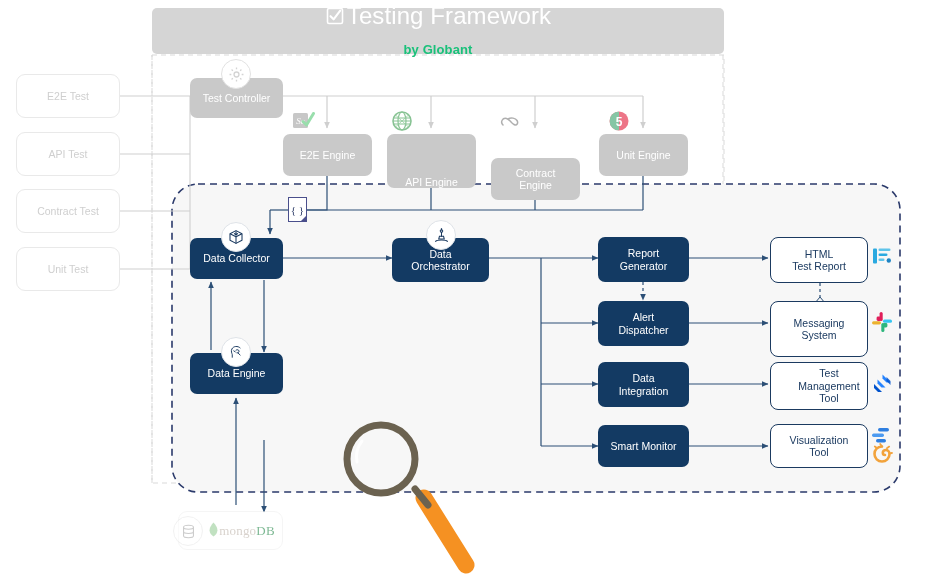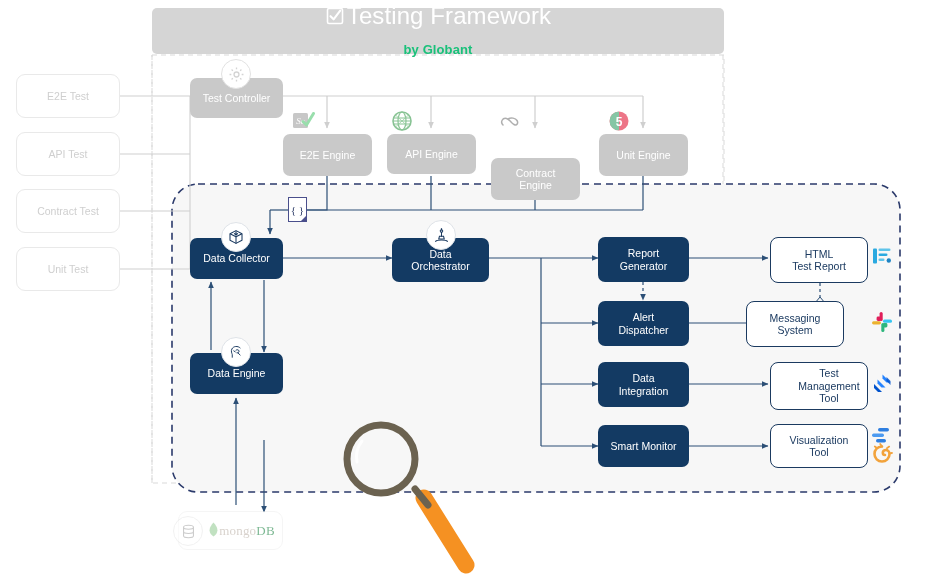--- a/index.html
+++ b/index.html
@@ -234,21 +234,21 @@
     <span class="node-label">E2E Engine</span>
   </div>
   <div class="logo" style="left:292px; top:110px; width:24px; height:22px; opacity:.55;">
     <svg width="24" height="22" viewBox="0 0 24 22">
       <rect x="1" y="3" width="15" height="15" rx="1.5" fill="#9a9a9a"></rect>
       <text x="8.5" y="14" font-size="9" fill="#ffffff" text-anchor="middle" font-family="Liberation Serif, serif" font-style="italic">Se</text>
       <path d="M11,11.5 L14.5,15 L21.5,3.5" fill="none" stroke="#46c46a" stroke-width="3" stroke-linecap="round" stroke-linejoin="round"></path>
     </svg>
   </div>
 
-  <div class="node gray" style="left:387px; top:134px; width:89px; height:40px;">
+  <div class="node gray" style="left:387px; top:134px; width:89px; height:54px;align-items:flex-end;">
     <span class="node-label">API Engine</span>
   </div>
   <div class="logo" style="left:391px; top:110px; width:22px; height:22px; opacity:.6;">
     <svg width="22" height="22" viewBox="0 0 22 22">
       <circle cx="11" cy="11" r="9" fill="none" stroke="#3a9c4e" stroke-width="1.6"></circle>
       <ellipse cx="11" cy="11" rx="4" ry="9" fill="none" stroke="#3a9c4e" stroke-width="1.2"></ellipse>
       <path d="M2.2,8 H19.8 M2.2,14 H19.8 M2,11 H20" stroke="#3a9c4e" stroke-width="1.2" fill="none"></path>
       <path d="M4,4.5 L18,17.5 M18,4.5 L4,17.5" stroke="#4fae5e" stroke-width="1" fill="none" opacity=".8"></path>
     </svg>
   </div>
@@ -347,21 +347,21 @@
   <div class="logo" style="left:872px; top:246px; width:20px; height:20px;">
     <svg width="20" height="20" viewBox="0 0 20 20">
       <rect x="1" y="2.5" width="4" height="15" rx="1" fill="#2aa9e0"></rect>
       <rect x="6.5" y="2.5" width="12" height="2.6" rx="1.3" fill="#5fc4ea"></rect>
       <rect x="6.5" y="7.5" width="9" height="2.6" rx="1.3" fill="#2aa9e0"></rect>
       <rect x="6.5" y="12.5" width="6" height="2.6" rx="1.3" fill="#5fc4ea"></rect>
       <circle cx="16.8" cy="14.5" r="2.2" fill="#1e84c4"></circle>
     </svg>
   </div>
 
-  <div class="node outline" style="left:746px; top:301px; width:98px; height:46px;">
+  <div class="node outline" style="left:770px; top:301px; width:98px; height:56px;">
     <span class="node-label">Messaging
 System</span>
   </div>
   <div class="logo" style="left:871px; top:311px; width:22px; height:22px;">
     <svg width="22" height="22" viewBox="0 0 22 22">
       <g>
         <rect x="8.6" y="1" width="3.1" height="9" rx="1.55" fill="#e01e5a"></rect>
         <rect x="1" y="10.3" width="9" height="3.1" rx="1.55" fill="#ecb22e"></rect>
         <rect x="10.3" y="12" width="3.1" height="9" rx="1.55" fill="#2eb67d"></rect>
         <rect x="12" y="8.6" width="9" height="3.1" rx="1.55" fill="#36c5f0"></rect>

